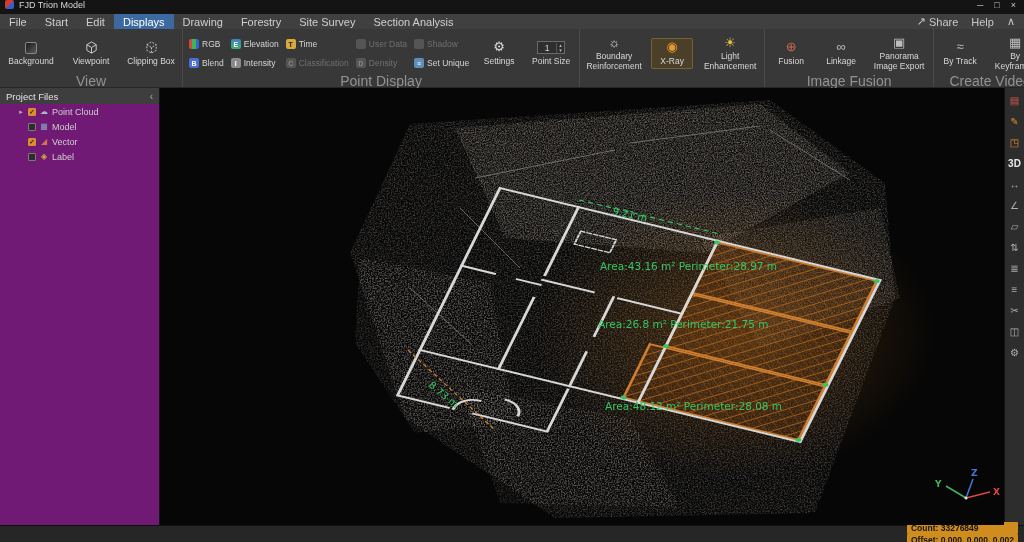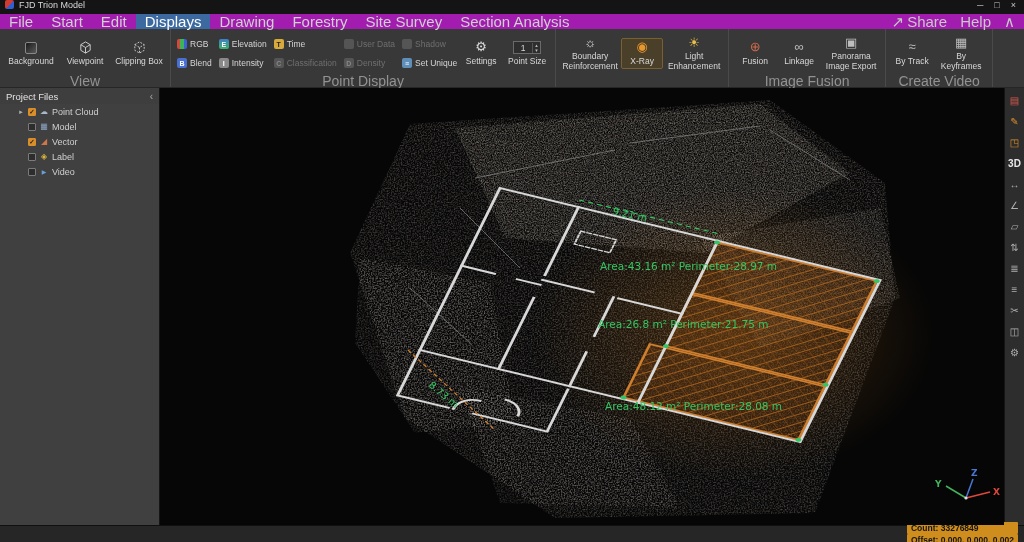--- a/index.html
+++ b/index.html
@@ -6,30 +6,30 @@
   html,body { width:1024px; height:542px; overflow:hidden; }
   body { font-family:"Liberation Sans", sans-serif; background:#1c1c1c; color:#ddd; }
 
   
   .titlebar { height:14px; background:#141414; display:flex; align-items:flex-start; padding:0 5px; font-size:9px; color:#d8d8d8; }
   .logo { width:9px; height:9px; border-radius:2px; background:linear-gradient(135deg,#d23b2f 50%,#2f5fd2 50%); margin-right:5px; flex:none; }
   .win-controls { margin-left:auto; display:flex; gap:11px; color:#c8c8c8; padding-right:3px; }
   .win-controls span { cursor:default; }
 
   
-  .menubar { height:15px; background:#a21caf; display:flex; align-items:stretch; font-size:15px; color:#cfcfcf; }
+  .menubar { height:15px; background:#404040; display:flex; align-items:stretch; font-size:11px; color:#cfcfcf; }
   .menu-item { padding:1px 9px; display:flex; align-items:center; }
   .menu-item.active { background:#3c6aa0; color:#fff; }
   .menu-right { margin-left:auto; display:flex; gap:13px; align-items:center; padding-right:9px; color:#c8c8c8; }
   .menu-right .mr { display:flex; gap:3px; align-items:center; }
 
   
   .ribbon { height:59px; background:#383838; display:flex; border-bottom:1px solid #262626; }
   .rgroup { display:flex; flex-direction:column; padding:2px 5px 0; border-right:1px solid #4a4a4a; }
-  .rgroup-content { flex:1; display:flex; align-items:center; gap:2px; }
+  .rgroup-content { flex:1; display:flex; align-items:center; gap:8px; }
   .rgroup-label { font-size:14px; color:#929292; text-align:center; height:11px; line-height:11px; }
   .lbtn { width:52px; display:flex; flex-direction:column; align-items:center; justify-content:center; gap:2px; font-size:8.5px; color:#d8d8d8; text-align:center; line-height:1.12; padding:1px 0; }
   .lbtn .glyph { height:15px; display:flex; align-items:center; justify-content:center; font-size:13px; }
   .lbtn.wide { width:58px; }
   .lbtn.narrow { width:42px; }
   .xray-active { background:#4a3f28; border:1px solid #79612f; border-radius:2px; }
   .sq-bg { width:12px; height:12px; border:1px solid #888; background:linear-gradient(135deg,#1a1a1a,#5a5a5a); border-radius:2px; }
   .sgrid { display:grid; grid-template-rows:repeat(2,18px); grid-auto-flow:column; column-gap:5px; row-gap:1px; align-content:center; }
   .sbtn { display:flex; align-items:center; gap:3px; font-size:8.5px; color:#d6d6d6; white-space:nowrap; padding:0 1px; }
   .sbtn.disabled { color:#6f6f6f; }
@@ -42,21 +42,21 @@
   .ic.inten { background:#8a8a8a; }
   .ic.uniq { background:#5f8fb8; }
   .psize { width:46px; display:flex; flex-direction:column; align-items:center; gap:2px; font-size:8.5px; color:#d8d8d8; }
   .psbox { width:28px; height:13px; background:#2e2e2e; border:1px solid #6a6a6a; display:flex; align-items:center; }
   .psval { flex:1; text-align:center; font-size:8.5px; }
   .psarrows { width:8px; display:flex; flex-direction:column; font-size:5px; line-height:5px; color:#bbb; text-align:center; border-left:1px solid #555; }
   .gear { font-size:14px; }
 
   
   .main { display:flex; height:437px; }
-  .sidebar { width:160px; background:#404040; border-right:1px solid #151515; font-size:9px; flex:none; }
+  .sidebar { width:160px; background:#701a75; border-right:1px solid #151515; font-size:9px; flex:none; }
   .sb-header { height:16px; background:#3e3e3e; display:flex; align-items:center; padding:0 6px; font-size:9.5px; color:#e2e2e2; }
   .sb-collapse { margin-left:auto; color:#aaa; font-size:10px; }
   .tree-row { height:15px; display:flex; align-items:center; gap:3px; color:#cfcfcf; padding-left:5px; }
   .tree-row.child { padding-left:17px; }
   .arrow { width:8px; font-size:7px; color:#b0b0b0; text-align:center; flex:none; }
   .cb { width:8px; height:8px; border:1px solid #7a7a7a; border-radius:1px; background:#2d2d2d; display:flex; align-items:center; justify-content:center; font-size:6.5px; color:#222; flex:none; }
   .cb.checked { background:#d98e2a; border-color:#d98e2a; font-weight:bold; }
   .titem-ic { width:10px; text-align:center; font-size:8px; flex:none; }
   .rect-ic { width:9px; height:9px; border-radius:2px; background:linear-gradient(135deg,#c43a2c 60%,#d87c2a 60%); flex:none; }
 
@@ -273,26 +273,20 @@
       <span class="arrow"></span>
       <span class="cb checked">✓</span>
       <span class="titem-ic" style="color:#d0754a">◢</span>
       <span>Vector</span>
     </div>
     <div class="tree-row child">
       <span class="arrow"></span>
       <span class="cb"></span>
       <span class="titem-ic" style="color:#d8b43c">◈</span>
       <span>Label</span>
-    </div>
-    <div class="tree-row child">
-      <span class="arrow"></span>
-      <span class="cb"></span>
-      <span class="titem-ic" style="color:#6aa0d8;font-size:6px">▶</span>
-      <span>Video</span>
     </div>
   </div>
 
   <div class="viewport">
     <svg viewBox="0 0 844 437" preserveAspectRatio="none">
       <defs>
         <filter id="nz">
           <feTurbulence type="fractalNoise" baseFrequency="0.7" numOctaves="2" seed="7" result="t"></feTurbulence>
           <feColorMatrix in="t" type="matrix" values="0 0 0 0 0.55  0 0 0 0 0.50  0 0 0 0 0.45  0 0 0 1.3 -0.5" result="c"></feColorMatrix>
           <feComposite in="c" in2="SourceAlpha" operator="in"></feComposite>

